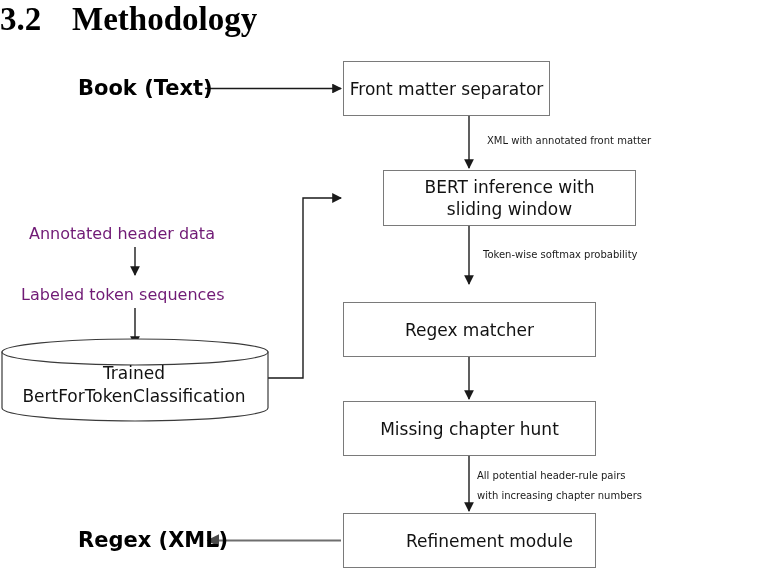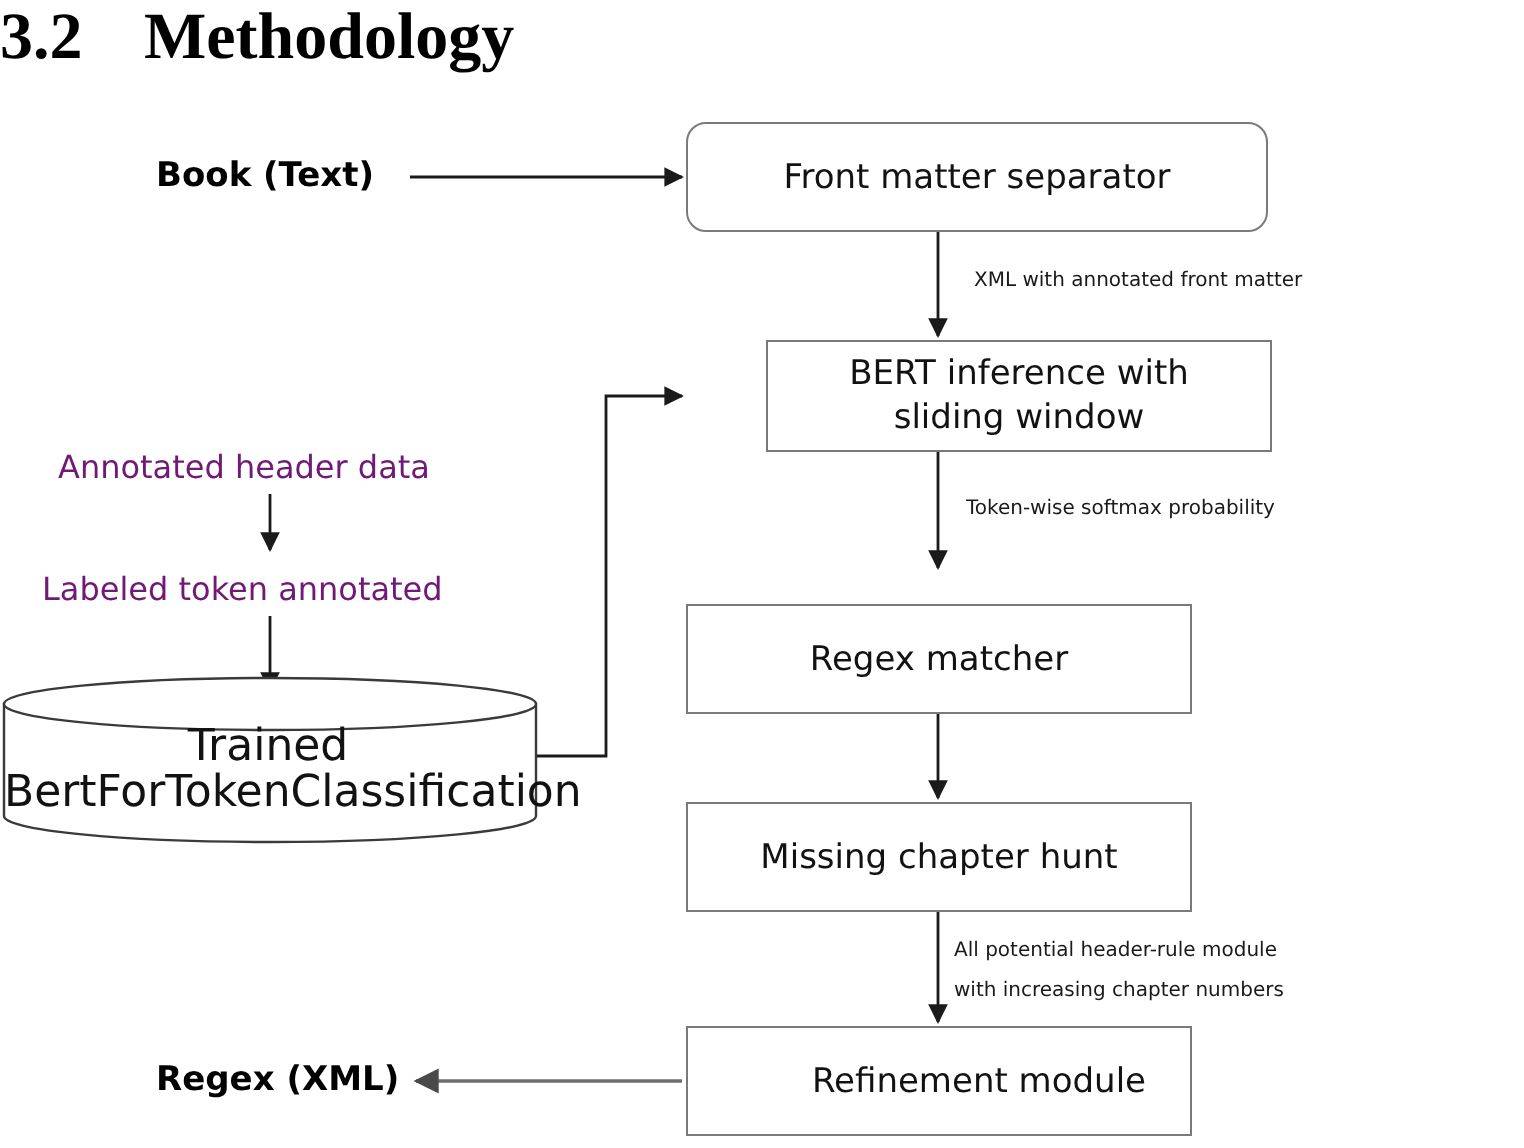--- a/index.html
+++ b/index.html
@@ -73,36 +73,36 @@
     top: 340px;
     width: 266px;
     height: 80px;
   }
   #datastore-trained-model .cyl-label {
     position: absolute;
     left: 0;
     top: 22px;
     width: 264px;
     text-align: center;
-    font-size: 22px;
+    font-size: 17px;
     line-height: 23px;
     color: #121212;
   }
 
   
   .flow-label {
     position: absolute;
     font-size: 16px;
     line-height: 21px;
     color: #701a75;
     white-space: pre;
   }
   .flow-label.bold {
     font-weight: bold;
-    font-size: 17px;
+    font-size: 21px;
     color: #000000;
   }
   .edge-label {
     position: absolute;
     font-size: 10px;
     line-height: 20px;
     color: #1a1a1a;
     white-space: pre;
   }
 </style>
@@ -142,21 +142,21 @@
     <line x1="135" y1="308" x2="135" y2="345" stroke="#1a1a1a" stroke-width="1.4" marker-end="url(#arrow-dark)"></line>
 
     <polyline points="268,378 303,378 303,198 341,198" fill="none" stroke="#1a1a1a" stroke-width="1.4" marker-end="url(#arrow-dark)"></polyline>
 
     <g>
       <path d="M 2,352 L 2,408 A 133,13 0 0 0 268,408 L 268,352 Z" fill="#ffffff" stroke="#3a3a3a" stroke-width="1.2"></path>
       <ellipse cx="135" cy="352" rx="133" ry="13" fill="#ffffff" stroke="#3a3a3a" stroke-width="1.2"></ellipse>
     </g>
   </svg>
 
-  <div class="proc-box" id="node-front-matter-separator" style="left:343px; top:61px; width:291px; height:55px;border-radius:10px;">
+  <div class="proc-box" id="node-front-matter-separator" style="left:343px; top:61px; width:207px; height:55px;">
     <span>Front matter separator</span>
   </div>
 
   <div class="proc-box" id="node-bert-inference" style="left:343px; top:170px; width:253px; height:56px;margin-left:40px;">
     <span><span>BERT inference with</span><br><span>sliding window</span></span>
   </div>
 
   <div class="proc-box" id="node-regex-matcher" style="left:343px; top:286px; width:253px; height:55px;margin-top:16px;">
     <span>Regex matcher</span>
   </div>
@@ -172,24 +172,24 @@
   <div id="datastore-trained-model">
     <div class="cyl-label"><span>Trained</span><br><span>BertForTokenClassification</span></div>
   </div>
 
   <div class="flow-label bold" style="left:78px; top:78px;">Book (Text)</div>
 
   <div class="flow-label bold" style="left:78px; top:530px;">Regex (XML)</div>
 
   <div class="flow-label" style="left:29px; top:223px;">Annotated header data</div>
 
-  <div class="flow-label" style="left:21px; top:284px;">Labeled token annotated</div>
+  <div class="flow-label" style="left:21px; top:284px;">Labeled token sequences</div>
 
   <div class="edge-label" style="left:487px; top:131px;">XML with annotated front matter</div>
 
   <div class="edge-label" style="left:483px; top:245px;">Token-wise softmax probability</div>
 
 
-  <div class="edge-label" style="left:477px; top:466px;">All potential header-rule module</div>
+  <div class="edge-label" style="left:477px; top:466px;">All potential header-rule pairs</div>
 
   <div class="edge-label" style="left:477px; top:486px;">with increasing chapter numbers</div>
 
 </div>
 
 </body></html>

